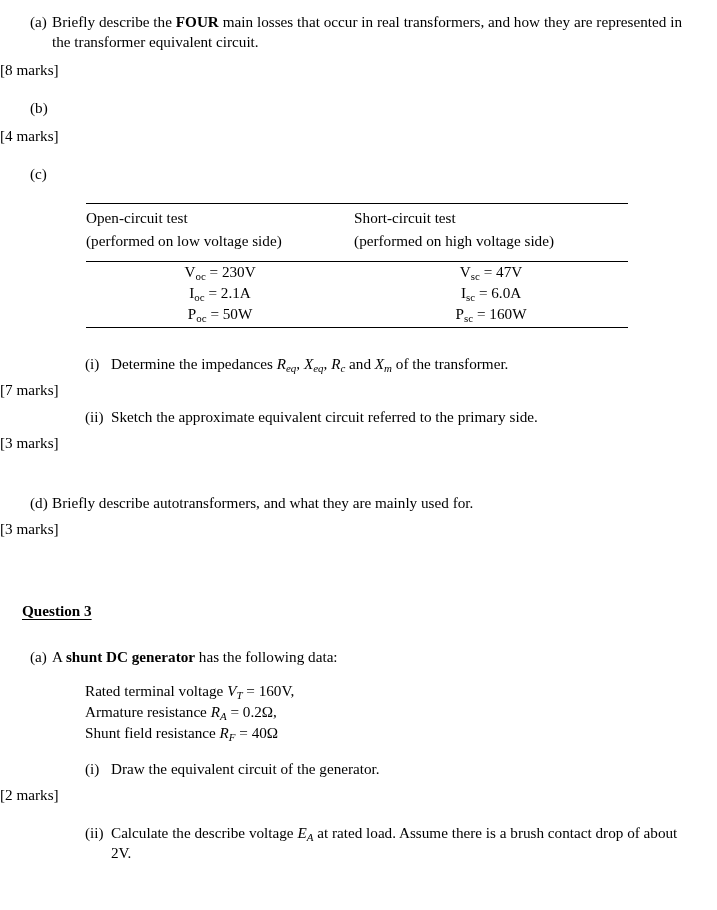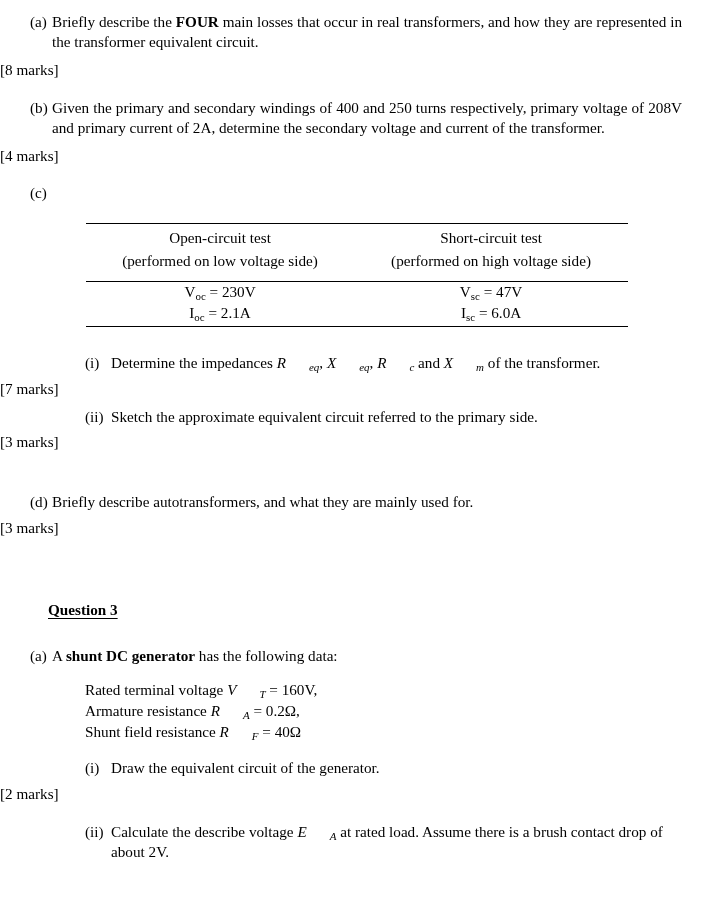--- a/index.html
+++ b/index.html
@@ -72,21 +72,20 @@
   
   .var {
     font-style: italic;
   }
   .var sub {
     font-style: italic;
     font-size: 0.72em;
     vertical-align: baseline;
     position: relative;
     bottom: -0.28em;
-    margin-left: 23px;
   }
   .uvar sub {
     font-style: normal;
     font-size: 0.72em;
     vertical-align: baseline;
     position: relative;
     bottom: -0.28em;
   }
 
   
@@ -95,21 +94,21 @@
     padding-right: 89px;
     margin-top: 20px;
   }
   table.obs {
     width: 100%;
     border-collapse: collapse;
     font-size: 15.2px;
   }
   table.obs thead th {
     font-weight: normal;
-    text-align: center;
+    text-align: left;
     padding: 1px 0 2px 0;
     line-height: 1.28;
   }
   table.obs thead tr.head-top th {
     border-top: 1.4px solid #000;
     padding-top: 4px;
   }
   table.obs thead tr.head-bottom th {
     border-bottom: 1.4px solid #000;
     padding-bottom: 11px;
@@ -119,21 +118,21 @@
     padding: 0px 0 1px 0;
     line-height: 1.3;
   }
   table.obs tbody tr:last-child td {
     border-bottom: 1.4px solid #000;
     padding-bottom: 3px;
   }
 
   
   .q-heading {
-    padding-left: 48px;
+    padding-left: 22px;
     font-weight: bold;
     text-decoration: underline;
     text-underline-offset: 2.5px;
   }
   .q-heading span { display: inline; }
 
   
   .datalist {
     padding-left: 85px;
   }
@@ -159,21 +158,20 @@
     <div class="marker">(a)</div>
     <div class="qbody"><span>Briefly describe the </span><b>FOUR</b><span> main losses that occur in real transformers, and how they are represented in the transformer equivalent circuit.</span></div>
   </div>
   <div class="sp-8"></div>
   <div class="marks">[8 marks]</div>
 
   <div class="sp-18"></div>
 
   <div class="qitem">
     <div class="marker">(b)</div>
-    <div class="qbody">Given the primary and secondary windings of 400 and 250 turns respectively, primary voltage of 208V and primary current of 2A, determine the secondary voltage and current of the transformer.</div>
   </div>
   <div class="sp-8"></div>
   <div class="marks">[4 marks]</div>
 
   <div class="sp-18"></div>
 
   <div class="qitem">
     <div class="marker">(c)</div>
   </div>
 
@@ -191,20 +189,24 @@
       </thead>
       <tbody>
         <tr>
           <td><span class="uvar"><span>V</span><sub>oc</sub></span><span> = 230V</span></td>
           <td><span class="uvar"><span>V</span><sub>sc</sub></span><span> = 47V</span></td>
         </tr>
         <tr>
           <td><span class="uvar"><span>I</span><sub>oc</sub></span><span> = 2.1A</span></td>
           <td><span class="uvar"><span>I</span><sub>sc</sub></span><span> = 6.0A</span></td>
         </tr>
+        <tr>
+          <td><span class="uvar"><span>P</span><sub>oc</sub></span><span> = 50W</span></td>
+          <td><span class="uvar"><span>P</span><sub>sc</sub></span><span> = 160W</span></td>
+        </tr>
       </tbody>
     </table>
   </div>
 
   <div class="sp-26"></div>
 
   <div class="subitem">
     <div class="marker">(i)</div>
     <div class="qbody"><span>Determine the impedances </span><span class="var"><span>R</span><sub>eq</sub></span><span>, </span><span class="var"><span>X</span><sub>eq</sub></span><span>, </span><span class="var"><span>R</span><sub>c</sub></span><span> and </span><span class="var"><span>X</span><sub>m</sub></span><span> of the transformer.</span></div>
   </div>

